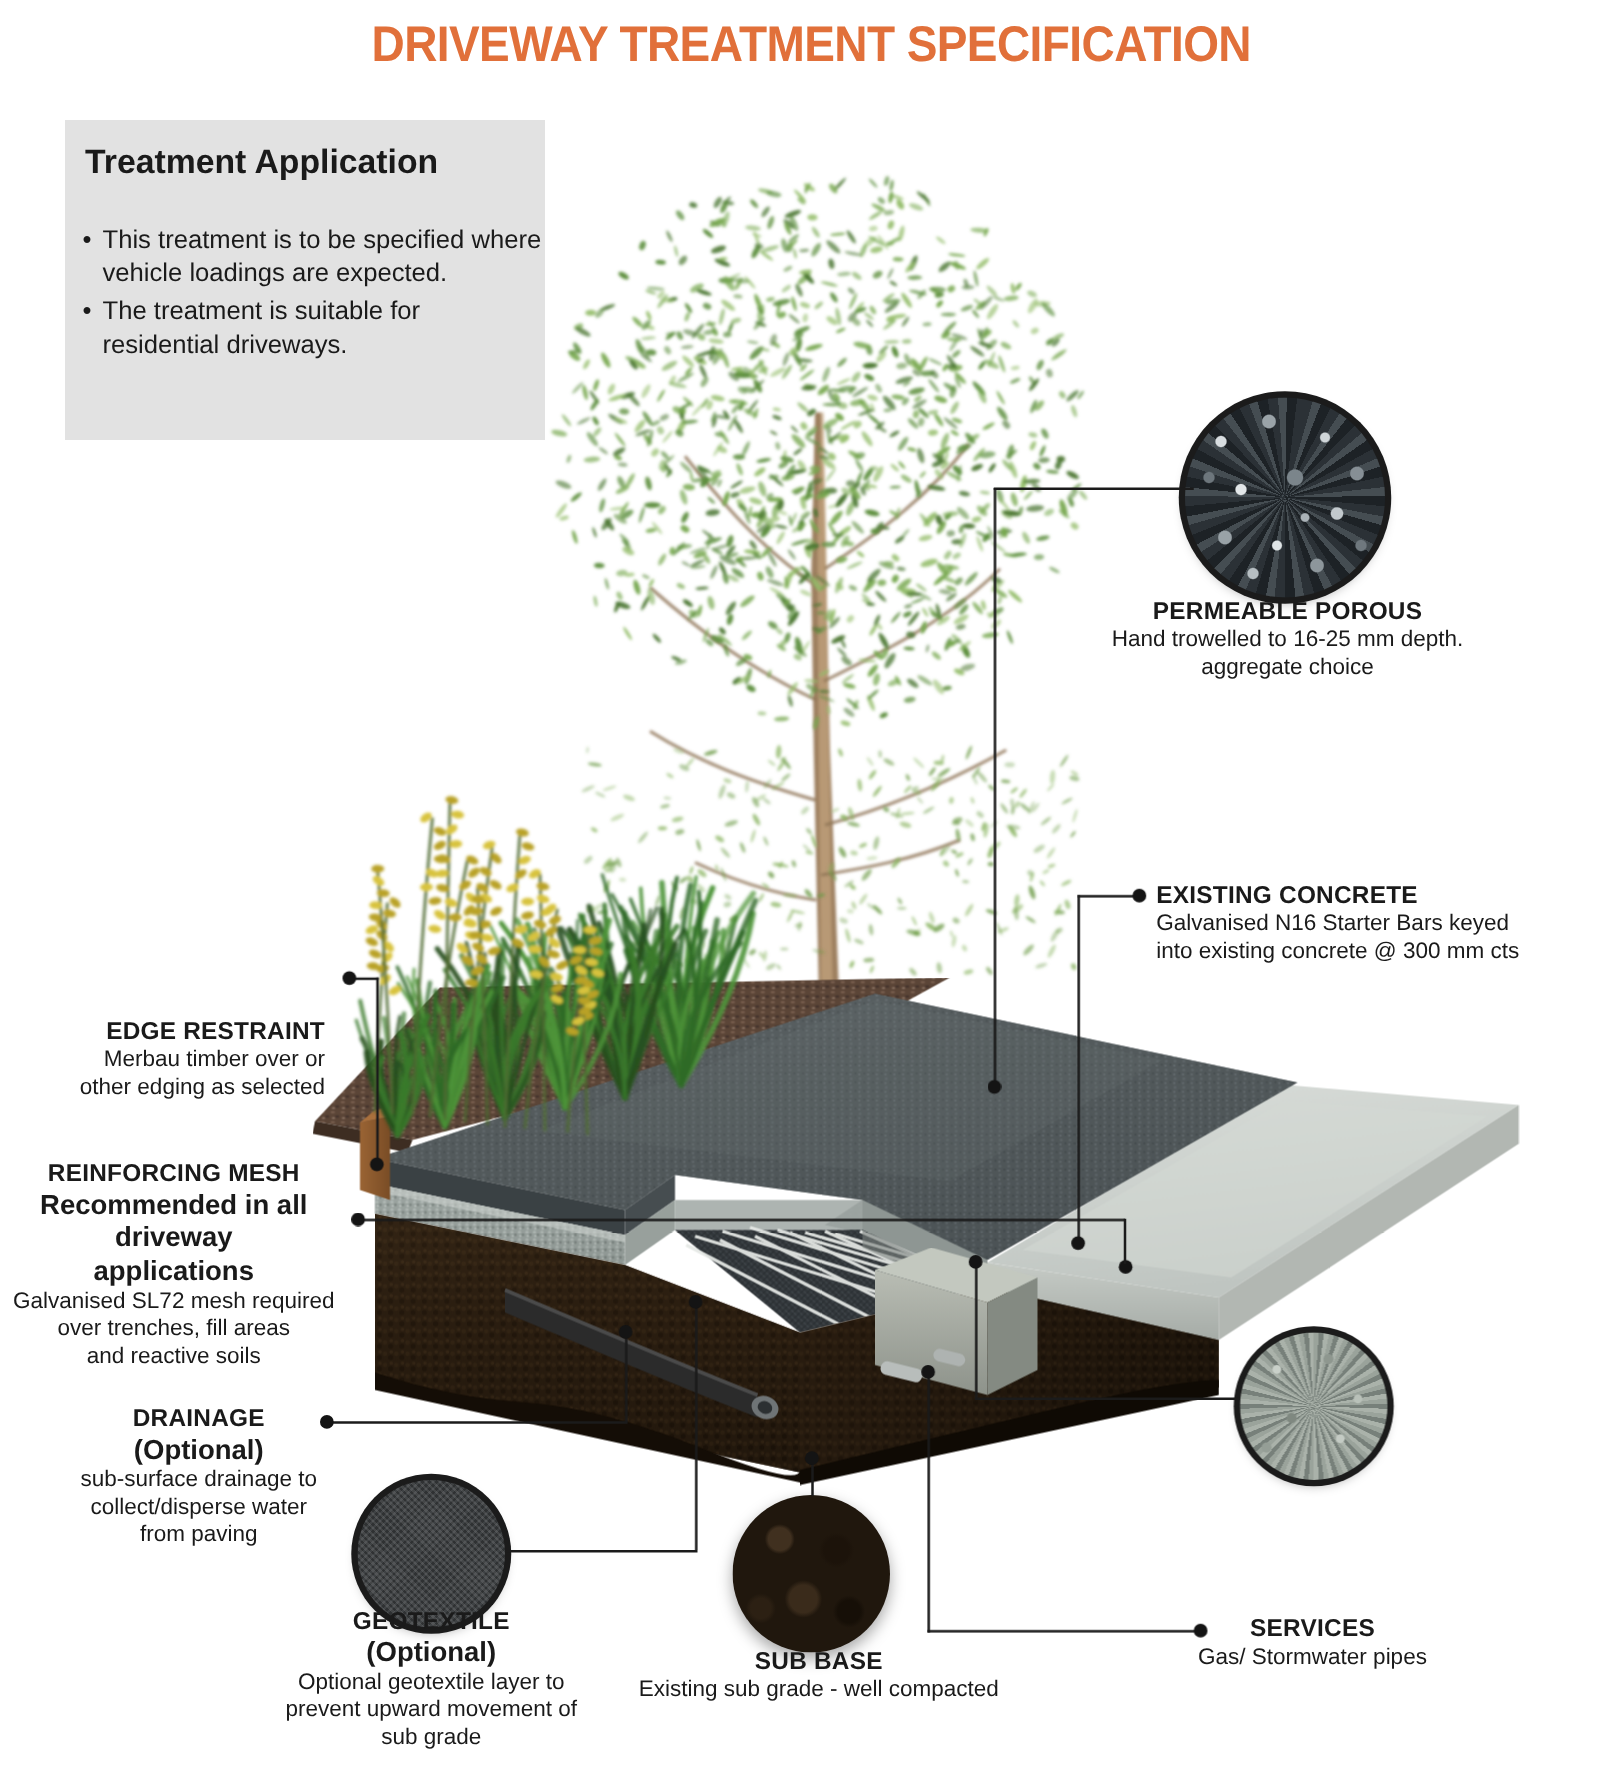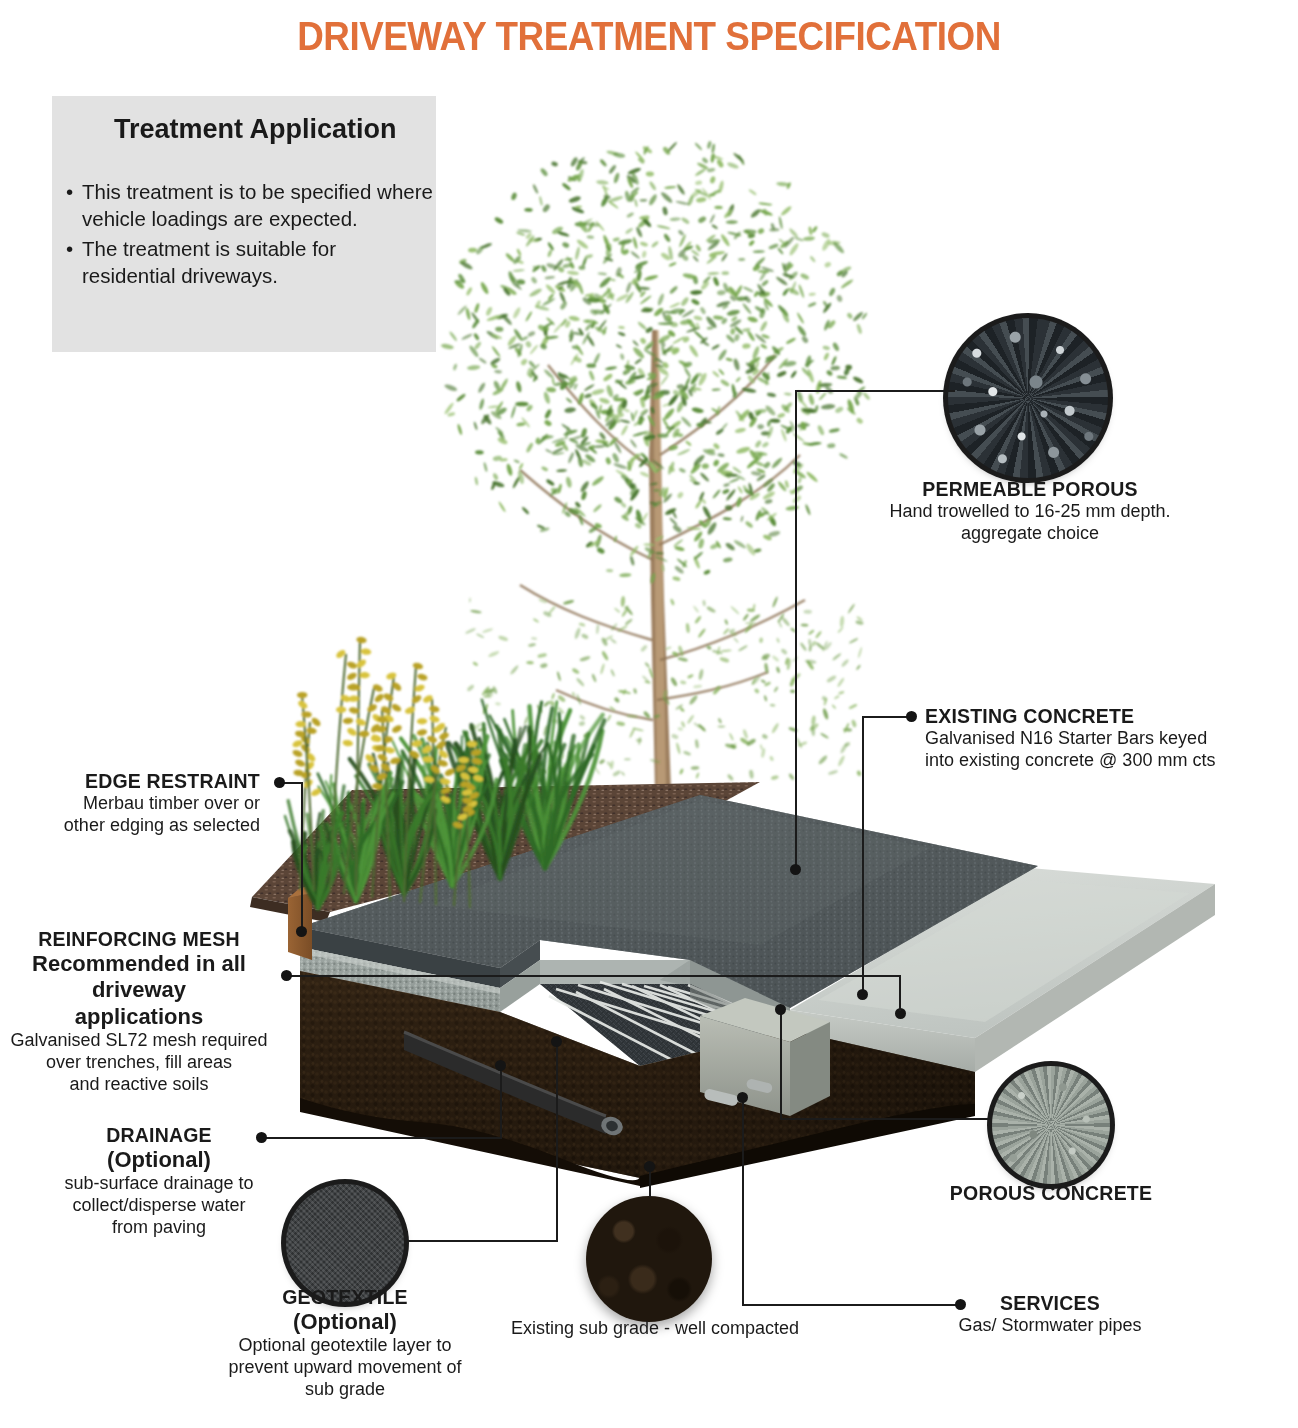--- a/index.html
+++ b/index.html
@@ -7,33 +7,33 @@
        font-family:"Liberation Sans","DejaVu Sans",sans-serif;color:#1a1a1a;}
   .abs{position:absolute;}
 
   
   #title{top:14px;left:0;width:1298px;text-align:center;
          font-size:40px;font-weight:700;letter-spacing:-0.5px;
          transform:scaleX(0.92);transform-origin:center top;}
 
   
   #ta-box{left:52px;top:96px;width:384px;height:256px;background:#e2e2e2;}
-  #ta-title{left:68px;top:114px;width:360px;font-size:27px;font-weight:700;margin-left:46px;}
+  #ta-title{left:68px;top:114px;width:360px;font-size:27px;font-weight:700;}
   #ta-list{left:66px;top:178px;width:368px;font-size:20.5px;line-height:1.33;}
   #ta-list .li{display:flex;margin-bottom:2px;}
   #ta-list .bullet{width:16px;flex:0 0 16px;}
   #ta-list .txt{flex:1;}
 
   
   .co{position:absolute;}
   .co .hd{font-weight:700;font-size:19.5px;line-height:1.18;letter-spacing:.2px;}
   .co .sub{font-weight:700;font-size:22px;line-height:1.2;}
   .co .bd{font-size:18px;line-height:1.21;}
   .ctr{text-align:center;}
-  .rgt{text-align:right;}
+  .rgt{text-align:right;margin-top:44px;}
   .lft{text-align:left;}
 
   
   .swatch{position:absolute;border-radius:50%;overflow:hidden;}
   .ring{box-shadow:0 0 0 5px #1b1b1b, 0 4px 9px rgba(0,0,0,.34);}
   .soft{box-shadow:0 5px 12px rgba(0,0,0,.30);}
 
   
   #sw-paving{
     background:
@@ -1952,28 +1952,28 @@
   <div class="bd">Optional geotextile layer to</div>
   <div class="bd">prevent upward movement of</div>
   <div class="bd">sub grade</div>
 </div>
 <div class="ll lh" style="left:404px;top:1240px;width:154px;"></div>
 <div class="ll lv" style="left:556px;top:1040px;height:200px;"></div>
 <div class="dot" style="left:551px;top:1036px;"></div>
 
 <div class="swatch soft" id="sw-sub" style="left:586px;top:1196px;width:126px;height:126px;"></div>
 <div class="co ctr" style="left:480px;top:1318px;width:350px;">
+  <div class="hd">SUB BASE</div>
   <div class="bd">Existing sub grade - well compacted</div>
 </div>
 <div class="ll lv" style="left:649px;top:1165px;height:32px;"></div>
 <div class="dot" style="left:644px;top:1161px;"></div>
 
 <div class="swatch ring" id="sw-porous" style="left:992px;top:1066px;width:118px;height:118px;"></div>
 <div class="co ctr" style="left:860px;top:1182px;width:382px;">
-  <div class="hd">POROUS CONCRETE</div>
 </div>
 <div class="ll lh" style="left:780px;top:1118px;width:212px;"></div>
 <div class="ll lv" style="left:780px;top:1008px;height:112px;"></div>
 <div class="dot" style="left:775px;top:1004px;"></div>
 
 <div class="co ctr" style="left:900px;top:1292px;width:300px;">
   <div class="hd">SERVICES</div>
   <div class="bd">Gas/ Stormwater pipes</div>
 </div>
 <div class="ll lh" style="left:742px;top:1304px;width:218px;"></div>

